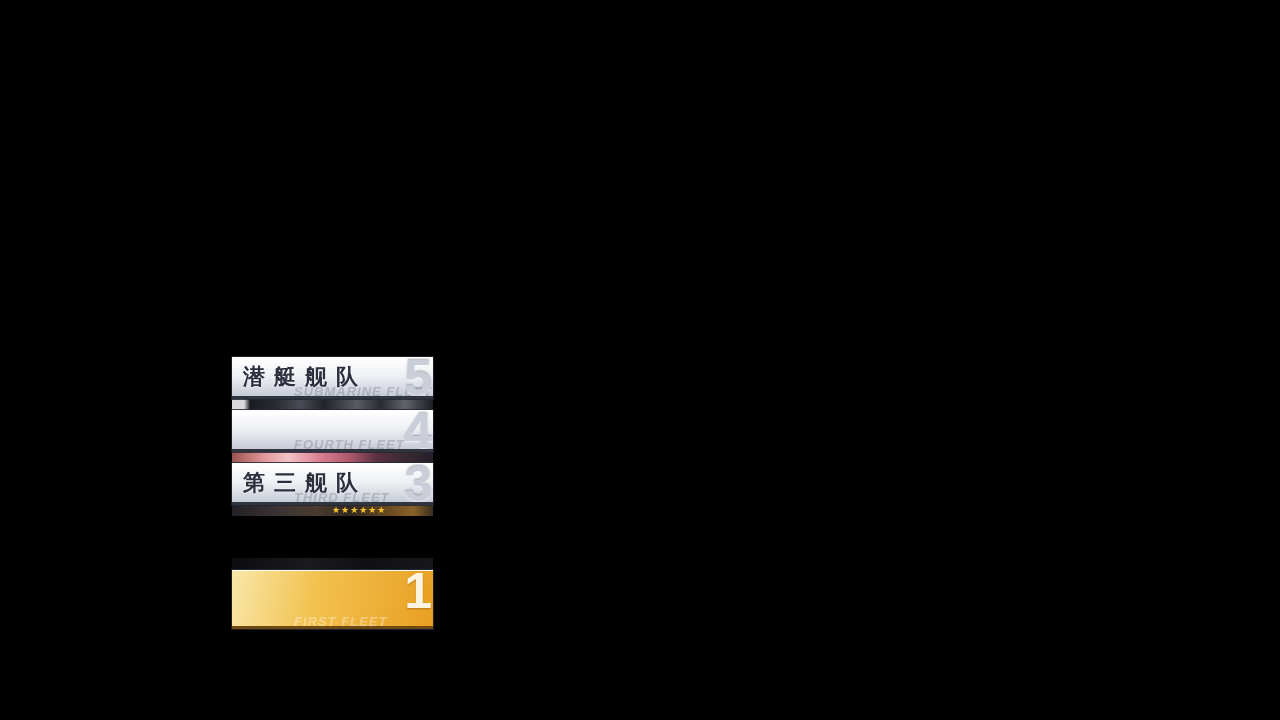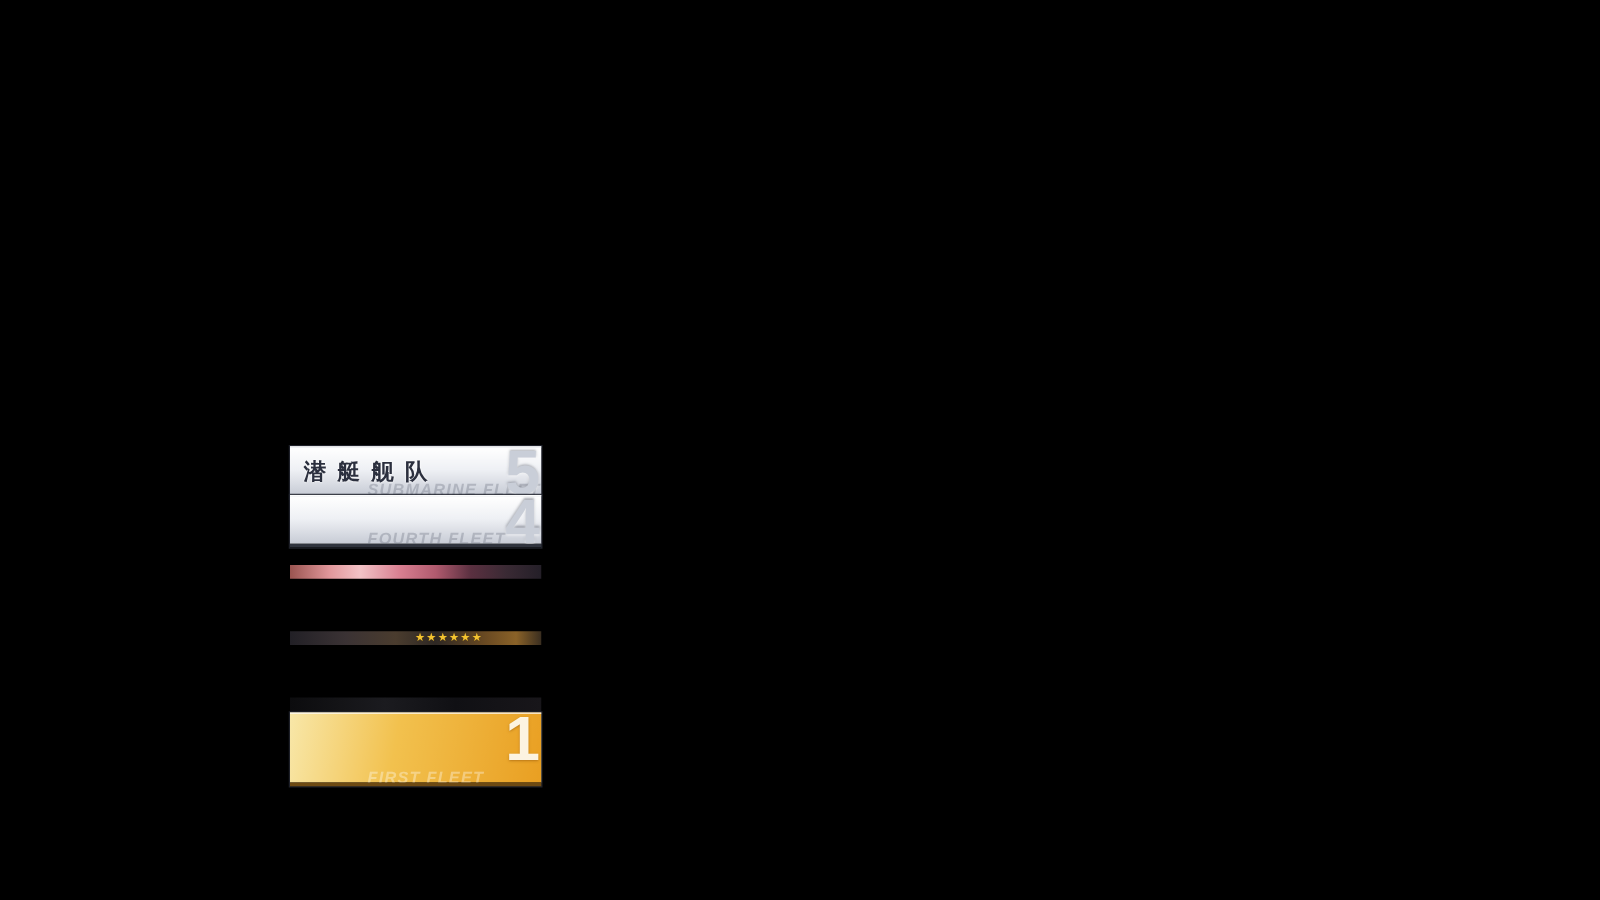--- a/index.html
+++ b/index.html
@@ -63,21 +63,21 @@
     font-size:13px;letter-spacing:1px;
     color:rgba(108,114,130,.35);
     white-space:nowrap;
     pointer-events:none;
   }
   .fleet-button .label{
     position:absolute;left:11px;top:50%;
     transform:translateY(-50%);
     font-family:"Liberation Serif",serif;
     font-weight:bold;
-    font-size:18px;
+    font-size:22px;
     letter-spacing:9px;
     color:#2b2f3e;
     text-shadow:0 0 2px rgba(255,255,255,.95),0 0 1px #fff;
     white-space:nowrap;
   }
   .fleet-button .big-number{
     position:absolute;right:1px;top:0;
     font-weight:bold;
     font-size:50px;line-height:40px;
     color:#c9ced8;
@@ -113,25 +113,30 @@
       <span class="stars">★★★★★★</span>
     </div>
     <div class="sliver sliver-d"></div>
 
     <div class="fleet-button" style="top:0">
       <span class="watermark">SUBMARINE FLEET</span>
       <span class="label">潜艇舰队</span>
       <span class="big-number">5</span>
     </div>
 
-    <div class="fleet-button" style="top:39px">
+    <div class="fleet-button" style="top:53px">
       <span class="watermark">FOURTH FLEET</span>
       <span class="big-number">4</span>
     </div>
 
+    <div class="fleet-button" style="top:106px">
+      <span class="watermark">THIRD FLEET</span>
+      <span class="label">第三舰队</span>
+      <span class="big-number">3</span>
+    </div>
 
 
     <div class="fleet-button selected" style="top:213px">
       <span class="watermark">FIRST FLEET</span>
       <span class="big-number">1</span>
     </div>
 
   </div>
 </div>
 

